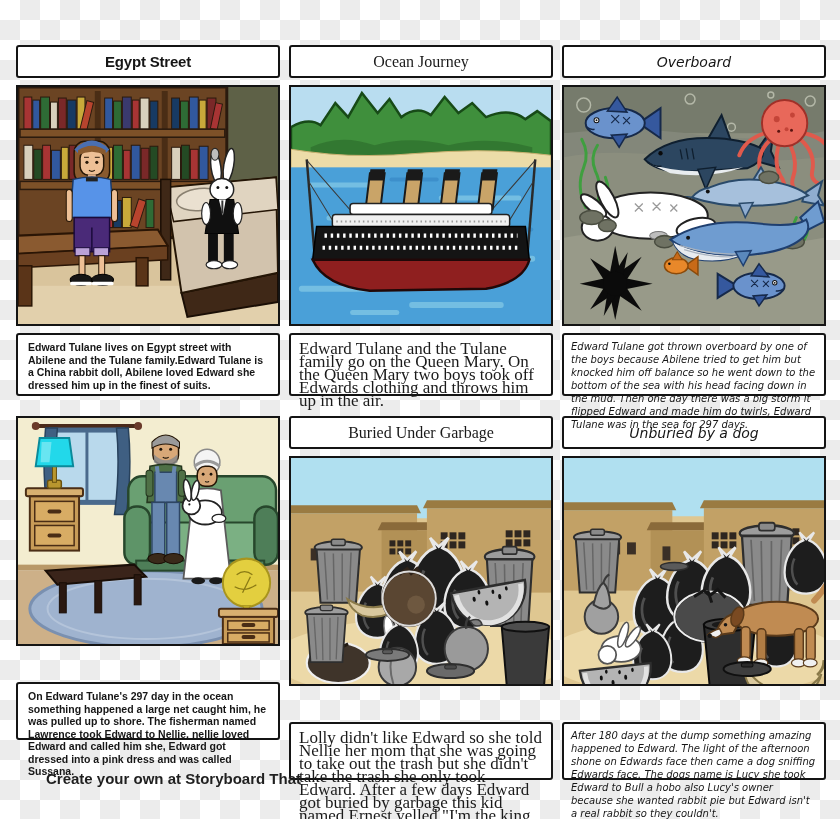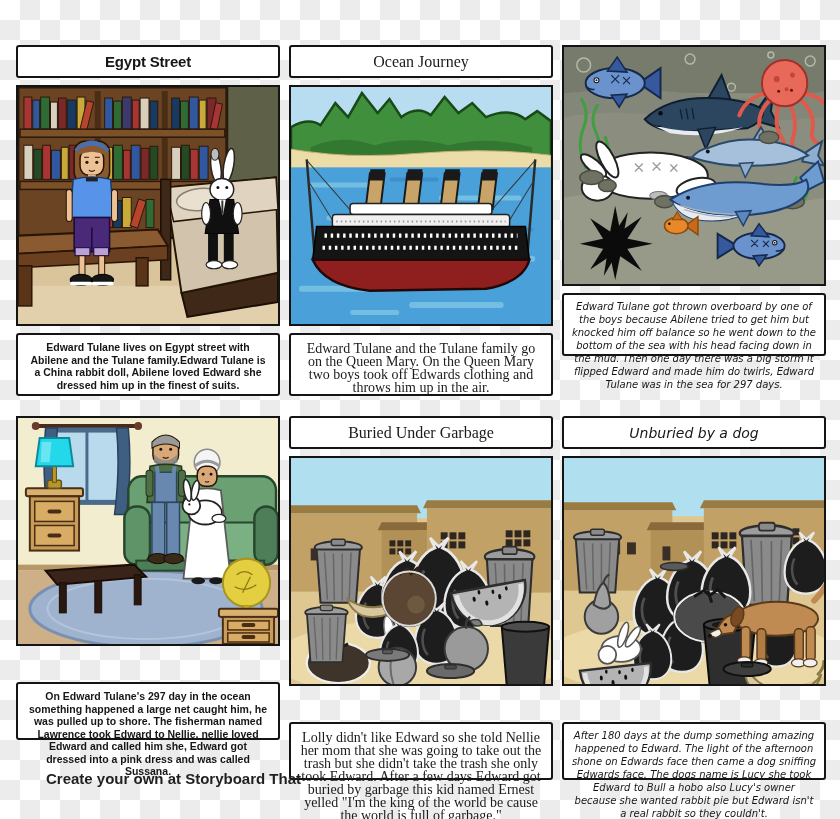--- a/index.html
+++ b/index.html
@@ -16,28 +16,28 @@
   .board{position:absolute;left:16px;top:45px;width:810px;
     display:grid;grid-template-columns:264px 264px 264px;column-gap:9px;row-gap:20px;}
   .cell{display:flex;flex-direction:column;}
   .titlebox{height:33px;box-sizing:border-box;border:2.5px solid #141414;border-radius:3px;
     background:#fff;display:flex;align-items:center;justify-content:center;margin-bottom:7px;}
   .scene{height:241px;box-sizing:border-box;border:2.5px solid #141414;background:#fff;
     overflow:hidden;margin-bottom:7px;}
   .r2 .scene{height:230px;margin-bottom:8px;}
   .scene svg{display:block;width:100%;height:100%;}
   .desc{height:63px;box-sizing:border-box;border:2.5px solid #141414;border-radius:3px;
-    background:#fff;text-align:center;overflow:visible;position:relative;z-index:2;}
+    background:#fff;overflow:visible;position:relative;z-index:2;}
   .r2 .desc{height:58px;margin-top:28px;}
   
   .t-sans{font-family:"Liberation Sans",sans-serif;font-weight:bold;font-size:15px;color:#161616;letter-spacing:-0.2px;}
   .t-serif{font-family:"Liberation Serif",serif;font-weight:normal;font-size:16px;color:#1a1a1a;}
   .t-comic{font-family:"DejaVu Sans",sans-serif;font-style:italic;font-size:14px;color:#161616;}
   .d-sans{font-family:"Liberation Sans",sans-serif;font-weight:bold;font-size:10.5px;line-height:12.5px;color:#161616;padding:6px 10px 0 10px;}
-  .d-serif{font-family:"Liberation Serif",serif;font-size:14px;line-height:13px;color:#1a1a1a;padding:7px 8px 0 8px;}
+  .d-serif{font-family:"Liberation Serif",serif;font-size:17px;line-height:13px;color:#1a1a1a;padding:7px 8px 0 8px;}
   .d-comic{font-family:"DejaVu Sans",sans-serif;font-style:italic;font-size:10px;line-height:13px;color:#161616;padding:5px 7px 0 7px;}
   .footer{position:absolute;left:30px;top:770px;font-family:"Liberation Sans",sans-serif;
     font-weight:bold;font-size:15px;color:#1f1f1f;z-index:3;margin-left:16px;}
 </style>
 </head>
 <body>
 
 <div class="board">
 
   <div class="cell r1">
@@ -218,20 +218,21 @@
           <line x1="-98" y1="-4" x2="98" y2="-4" stroke="#fff" stroke-width="4" stroke-dasharray="2.5 3.8"></line>
           <line x1="-100" y1="8" x2="100" y2="8" stroke="#fff" stroke-width="4" stroke-dasharray="2.5 3.8"></line>
           <path d="M-110,20 L110,20 Q104,42 66,49 L-52,51 Q-98,46 -110,20 Z" fill="#8f1f1f" stroke="#200808" stroke-width="2.5"></path>
         </g>
       </svg>
     </div>
     <div class="desc d-serif">Edward Tulane and the Tulane family go on the Queen Mary. On the Queen Mary two boys took off Edwards clothing and throws him up in the air.</div>
   </div>
 
   <div class="cell r1">
+    <div class="titlebox t-comic">Overboard</div>
     <div class="scene">
       <svg viewBox="0 0 264 236" preserveAspectRatio="none">
         <rect width="264" height="236" fill="#8b8e7e"></rect>
         <rect width="264" height="46" fill="#767b6c"></rect>
         <path d="M0,46 Q70,38 140,48 Q210,56 264,44 L264,70 Q180,78 100,68 Q40,62 0,70 Z" fill="#83877a"></path>
         <path d="M0,150 Q60,140 130,152 Q200,162 264,150 L264,236 L0,236 Z" fill="#989a89"></path>
         <g stroke="#b4b8a8" fill="none" stroke-width="1.5">
           <circle cx="20" cy="18" r="7"></circle>
             <circle cx="92" cy="32" r="4"></circle>
             <circle cx="128" cy="12" r="5"></circle>

